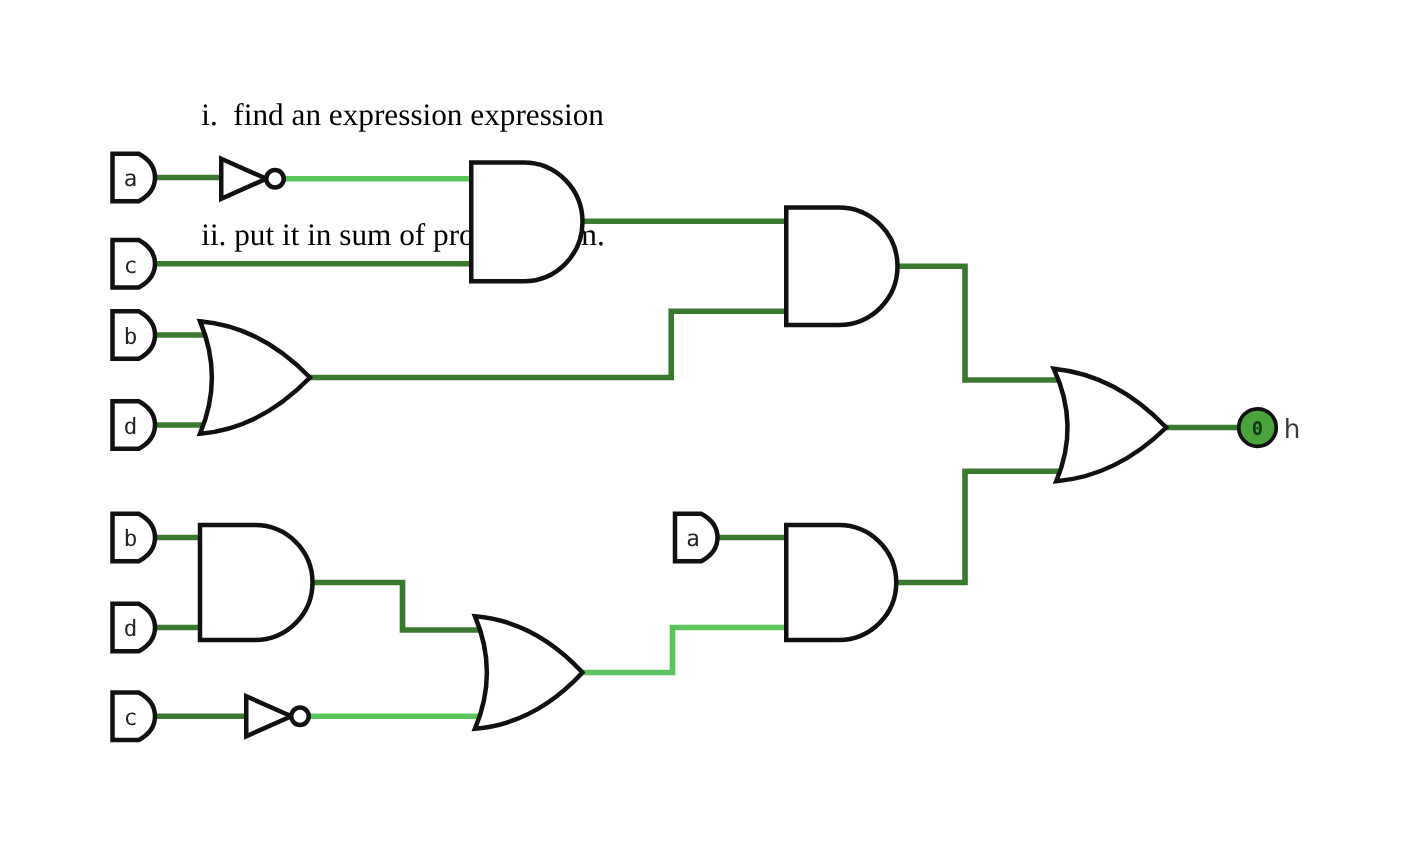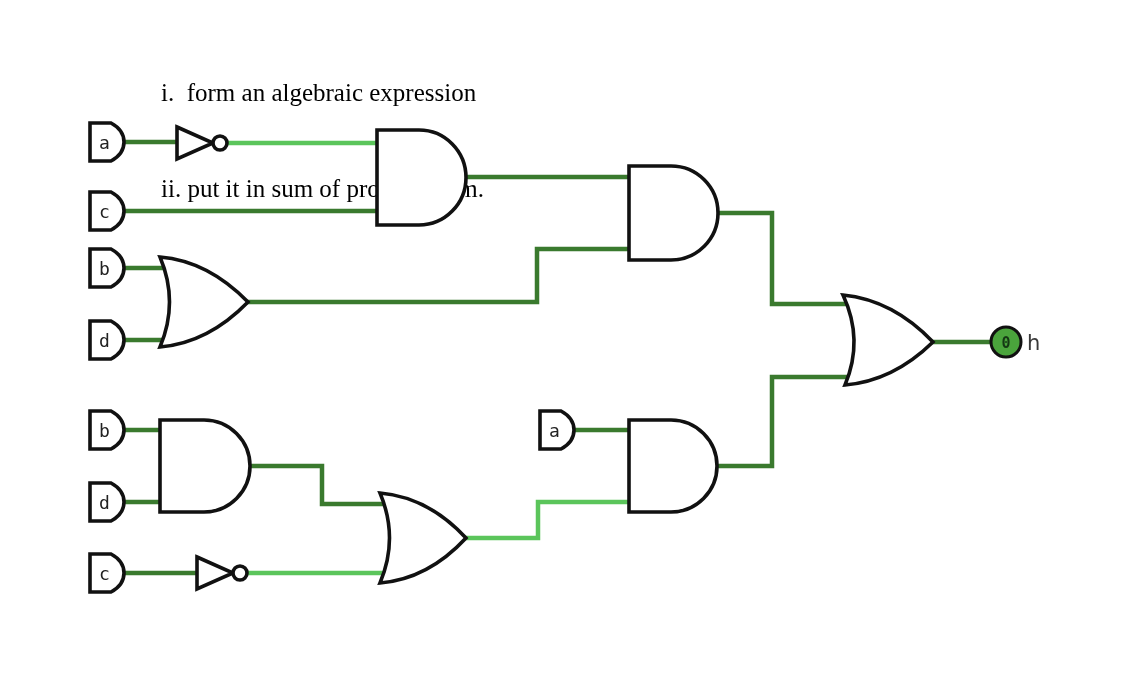--- a/index.html
+++ b/index.html
@@ -16,21 +16,21 @@
   .led-value{font-family:"DejaVu Sans Mono",monospace;font-size:15px;font-weight:bold;
              stroke:none;text-anchor:middle;}
   .out-label{font-family:"DejaVu Sans",sans-serif;font-size:21px;stroke:none;}
 </style>
 </head>
 <body>
 
 <div class="stage">
 
   <div class="instructions">
-    <div>i.  form an algebraic expression</div>
+    <div>i.  find an expression expression</div>
     <div>ii. put it in sum of product form.</div>
   </div>
 
   <svg width="1138" height="686" viewBox="0 0 1138 686">
 
     <g class="wire" stroke="#3a7a2e">
       <path d="M124 142 H178"></path>
       <path d="M124 211 H380"></path>
       <path d="M124 268 H172"></path>
       <path d="M124 340 H172"></path>

